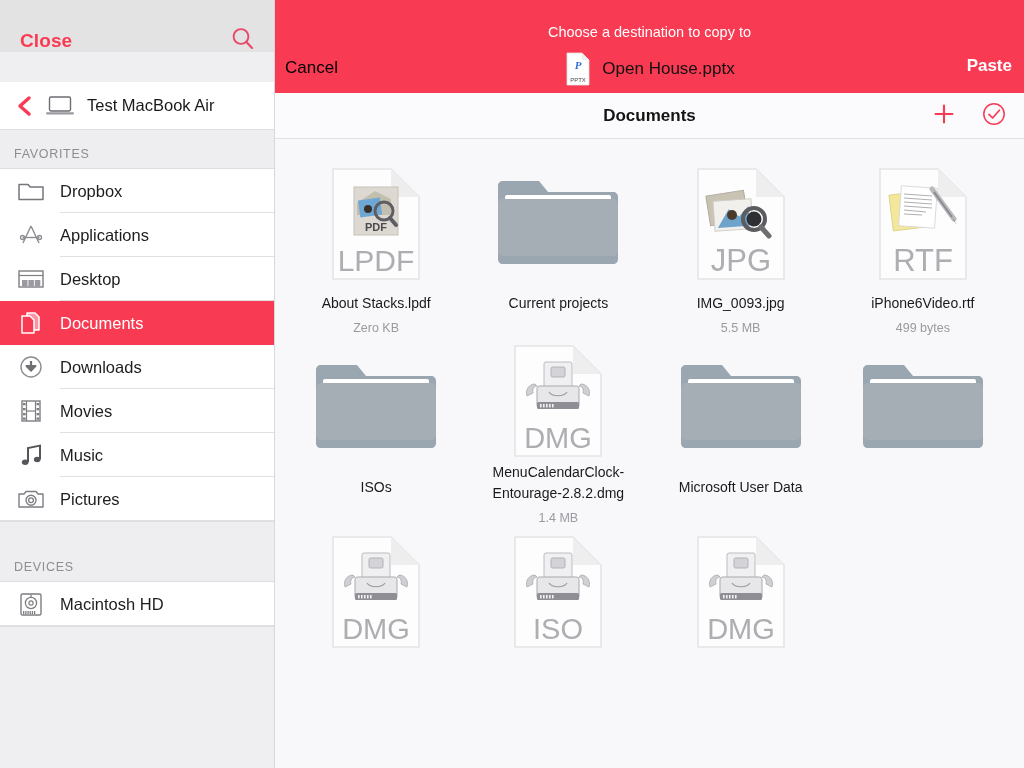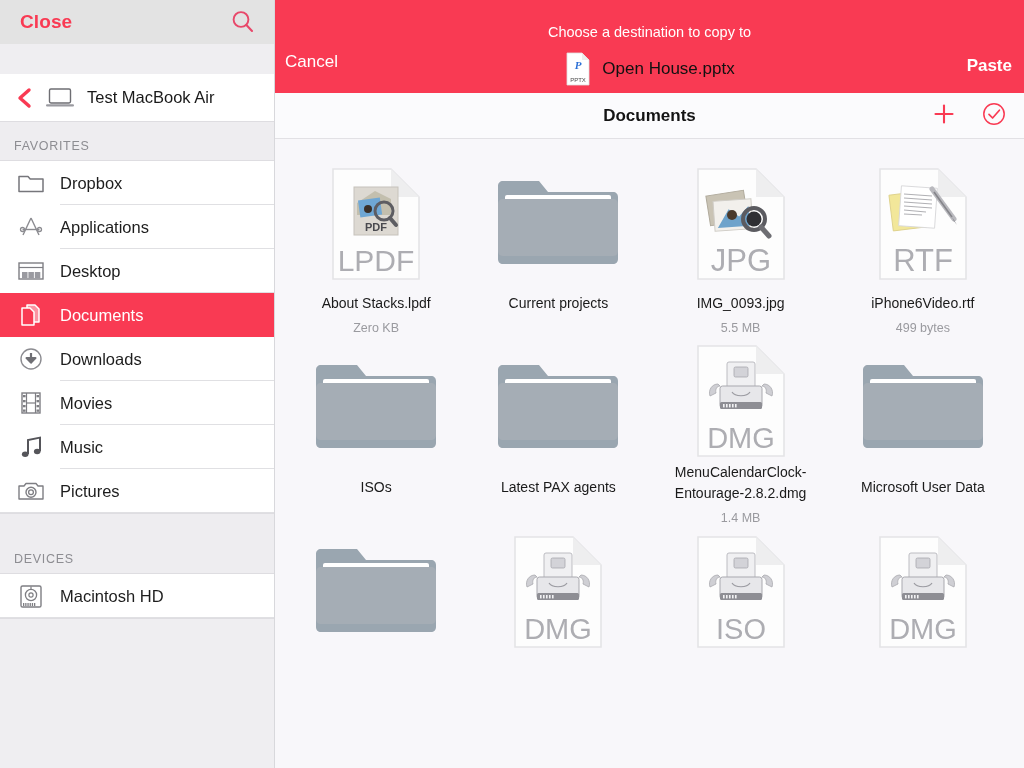--- a/index.html
+++ b/index.html
@@ -13,22 +13,22 @@
 
   
   #sidebar {
     width: 275px; height: 768px;
     background: #ffffff;
     display: flex; flex-direction: column;
     border-right: 1px solid #d8d8dc;
     position: relative;
   }
   .sb-toolbar {
-    height: 44px; background: #e3e3e3;
-    display: flex; align-items: center; justify-content: space-between;
+    height: 52px; background: #e3e3e3;
+    display: flex; align-items: flex-end; justify-content: space-between;
     padding: 0 18px 0 20px;
     flex: none;
   }
   .sb-close {
     color: #f93a53; font-size: 19px; font-weight: bold; letter-spacing: .1px;
     cursor: pointer;
   }
   .sb-search { width: 26px; height: 26px; cursor: pointer; }
 
   .sb-gapstrip { height: 30px; background: #efeef1; flex: none; }
@@ -78,21 +78,21 @@
 
   .red-header {
     background: #f93a53; height: 93px; flex: none;
     position: relative; color: #fff;
   }
   .rh-prompt {
     position: absolute; top: 24px; left: 0; right: 0; text-align: center;
     font-size: 14.5px; color: #ffffff;
   }
   .rh-cancel {
-    position: absolute; left: 10px; top: 52px; font-size: 17px; color: #ffffff; cursor: pointer;
+    position: absolute; left: 10px; top: 58px; font-size: 17px; color: #000000; cursor: pointer;
   }
   .rh-paste {
     position: absolute; right: 12px; top: 56px; font-size: 17px; font-weight: bold; color: #ffffff; cursor: pointer;
   }
   .rh-file {
     position: absolute; left: 0; right: 0; top: 52px;
     display: flex; align-items: center; justify-content: center; gap: 10px;
   }
   .rh-file-icon { width: 28px; height: 34px; flex: none; }
   .rh-file-name { font-size: 17px; color: #111111; }
@@ -412,31 +412,20 @@
           <svg viewBox="0 0 128 104" width="128" height="104">
             <path d="M4 14c0-3 2-5 5-5h36l9 11h65c3 0 5 2 5 5v62c0 3-2 5-5 5H9c-3 0-5-2-5-5z" fill="#9aa6b0"></path>
             <rect x="11" y="23" width="106" height="10" rx="2" fill="#ffffff"></rect>
             <path d="M4 32c0-3 2-5 5-5h110c3 0 5 2 5 5v47c0 3-2 5-5 5H9c-3 0-5-2-5-5z" fill="#a5adb5"></path>
           </svg>
         </div>
         <div class="file-name">ISOs</div>
         <div class="file-size"></div>
       </div>
 
-      <div class="file-cell">
-        <div class="file-thumb">
-          <svg viewBox="0 0 128 104" width="128" height="104">
-            <path d="M4 14c0-3 2-5 5-5h36l9 11h65c3 0 5 2 5 5v62c0 3-2 5-5 5H9c-3 0-5-2-5-5z" fill="#9aa6b0"></path>
-            <rect x="11" y="23" width="106" height="10" rx="2" fill="#ffffff"></rect>
-            <path d="M4 32c0-3 2-5 5-5h110c3 0 5 2 5 5v47c0 3-2 5-5 5H9c-3 0-5-2-5-5z" fill="#a5adb5"></path>
-          </svg>
-        </div>
-        <div class="file-name">Latest PAX agents</div>
-        <div class="file-size"></div>
-      </div>
 
       <div class="file-cell">
         <div class="file-thumb">
           <svg viewBox="0 0 90 114" width="90" height="114">
             <path d="M2 2h58l28 28v82H2z" fill="#fdfdfd" stroke="#e4e4e6" stroke-width="1.6"></path>
             <path d="M60 2l28 28H60z" fill="#eeeeef"></path>
             <path d="M22 40c-6 0-10 6-8 12l6-3c-1-4 1-7 4-7z" fill="#cfcfd4" stroke="#a9a9af" stroke-width="0.8"></path>
             <path d="M68 40c6 0 10 6 8 12l-6-3c1-4-1-7-4-7z" fill="#cfcfd4" stroke="#a9a9af" stroke-width="0.8"></path>
             <rect x="31" y="18" width="28" height="26" rx="2" fill="#f0f0f2" stroke="#b6b6bb" stroke-width="0.9"></rect>
             <rect x="38" y="23" width="14" height="10" rx="1.5" fill="#d3d3d8" stroke="#a7a7ad" stroke-width="0.8"></rect>

